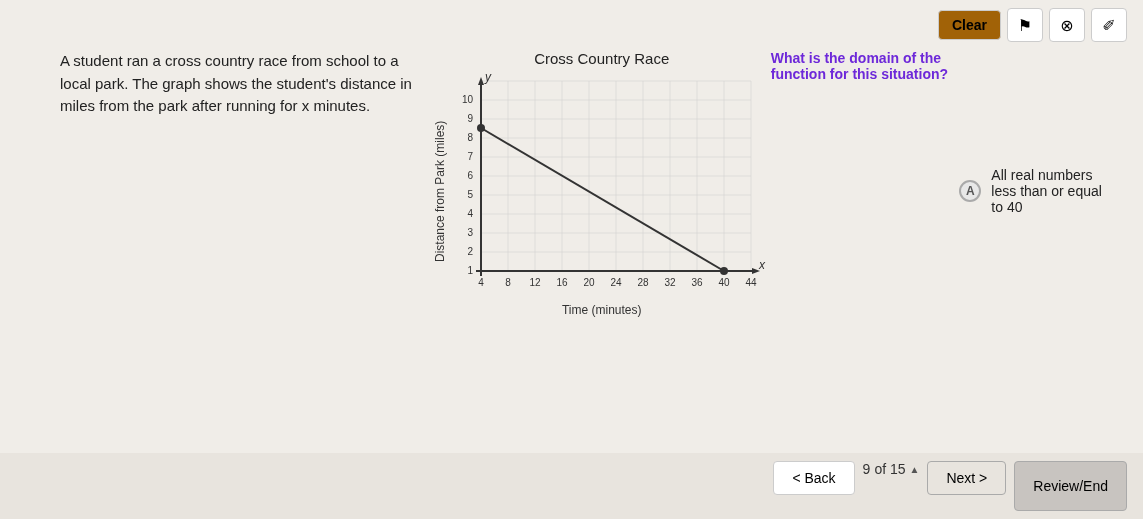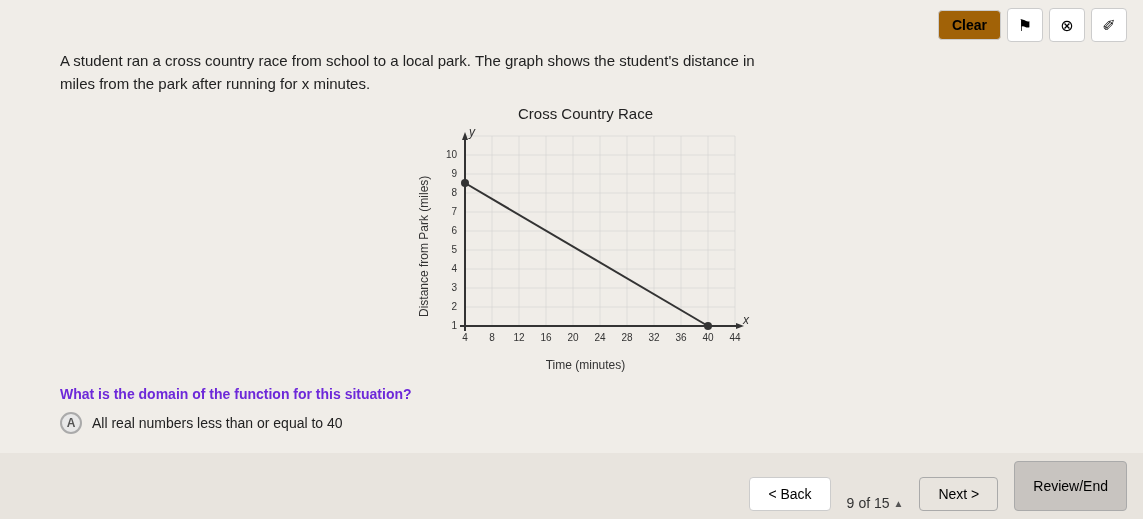--- a/index.html
+++ b/index.html
@@ -40,21 +40,21 @@
       display: flex;
       align-items: center;
       justify-content: center;
       width: 36px;
       height: 34px;
     }
 
     .main-content {
       padding: 0 32px 0 60px;
       display: flex;
-      flex-direction: column;
+      flex-direction: row;
     }
 
     .problem-text {
       font-size: 15px;
       color: #222;
       line-height: 1.5;
       margin-bottom: 10px;
       max-width: 720px;
     }
 
@@ -142,23 +142,23 @@
       flex-shrink: 0;
     }
 
     .bottom-bar {
       position: absolute;
       bottom: 0;
       left: 0;
       right: 0;
       display: flex;
       justify-content: flex-end;
-      align-items: flex-end;
+      align-items: flex-start;
       padding: 8px 16px;
-      gap: 16px;
+      gap: 8px;
       background: #e8e4de;
     }
 
     .back-btn {
       background: white;
       border: 1px solid #ccc;
       border-radius: 4px;
       padding: 8px 18px;
       font-size: 14px;
       cursor: pointer;

